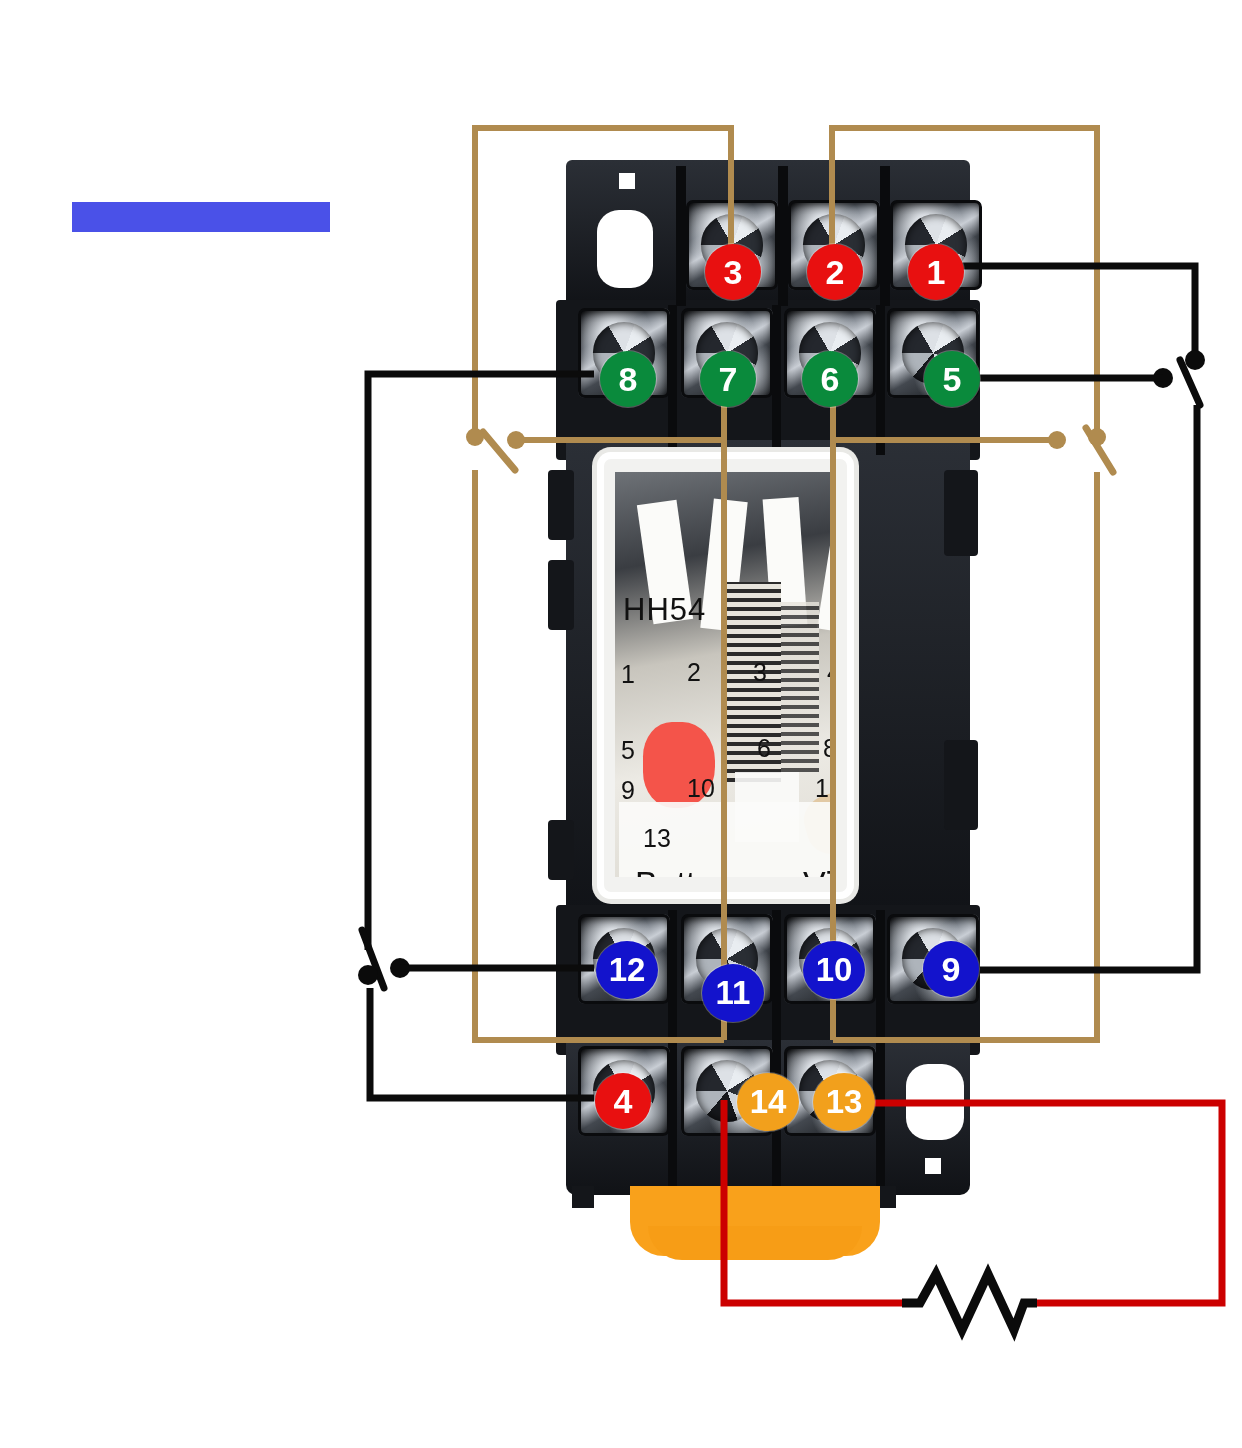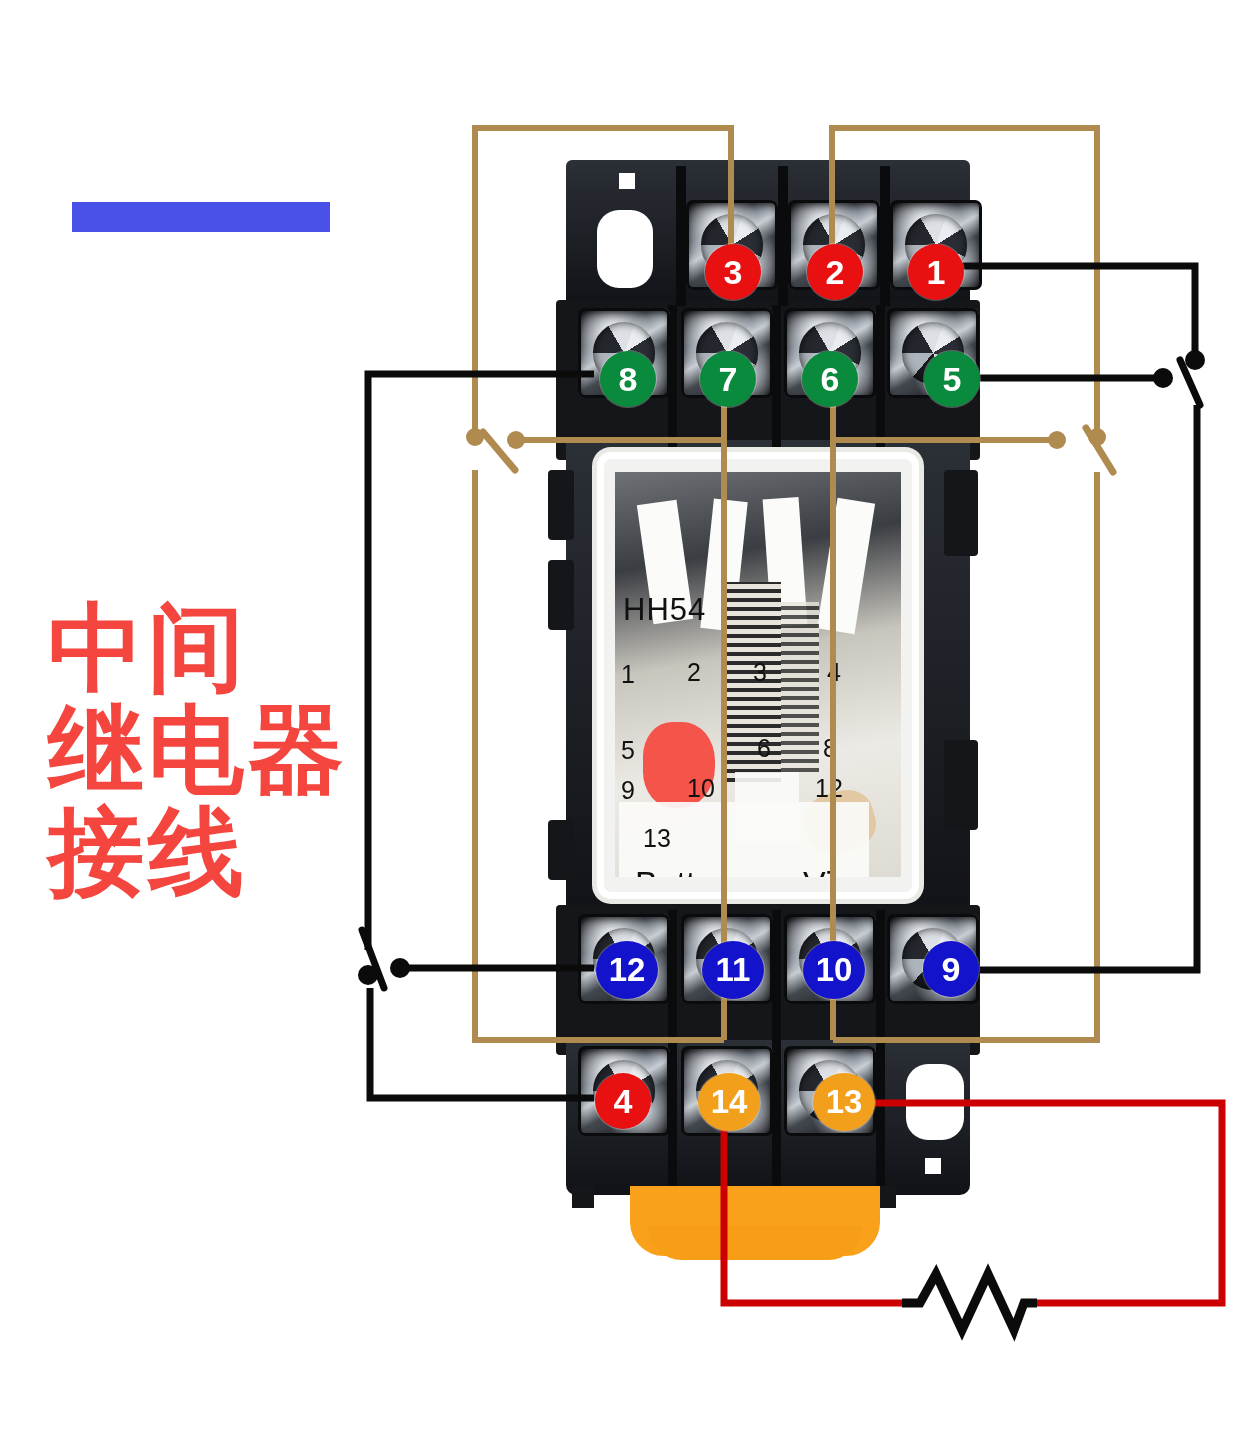--- a/index.html
+++ b/index.html
@@ -43,21 +43,21 @@
      background:conic-gradient(from 20deg,#e9edf1 0deg 38deg,#2a2e34 38deg 92deg,
         #cfd4da 92deg 140deg,#16181c 140deg 200deg,#aeb4bb 200deg 250deg,
         #24272d 250deg 310deg,#dde1e6 310deg 360deg);
      box-shadow:inset 0 0 10px rgba(0,0,0,.8);}
 
   .screwhole{position:absolute;background:#ffffff;border-radius:22px;}
   .notch{position:absolute;background:#ffffff;}
   .rib{position:absolute;background:#0a0b0d;}
 
   
-  #label-window{position:absolute;left:597px;top:452px;width:322px;height:447px;
+  #label-window{position:absolute;left:597px;top:452px;width:257px;height:447px;
      background:#f2f2f0;border-radius:14px;
      box-shadow:0 0 0 5px #e9e9e6, inset 0 0 0 7px #ffffff;}
   #label-inner{position:absolute;left:18px;top:20px;right:18px;bottom:22px;
      background:linear-gradient(170deg,#6e7277 0%,#3a3d42 22%,#c8c5bd 45%,#eceae4 70%,#dedbd3 100%);
      overflow:hidden;}
   #label-inner .schem{position:absolute;color:#111;font-size:25px;
      font-family:"Liberation Sans",sans-serif;}
   .coilimg{position:absolute;background:
      repeating-linear-gradient(0deg,#2b2b2b 0 4px,#e7e4dc 4px 9px);}
   .whiteblob{position:absolute;background:#fbfbf9;}
@@ -223,34 +223,29 @@
   <div class="badge" style="left:705px;top:244px;background:#e81010;">3</div>
   <div class="badge" style="left:807px;top:244px;background:#e81010;">2</div>
   <div class="badge" style="left:908px;top:244px;background:#e81010;">1</div>
 
   <div class="badge" style="left:600px;top:351px;background:#0a8a3c;">8</div>
   <div class="badge" style="left:700px;top:351px;background:#0a8a3c;">7</div>
   <div class="badge" style="left:802px;top:351px;background:#0a8a3c;">6</div>
   <div class="badge" style="left:924px;top:351px;background:#0a8a3c;">5</div>
 
   <div class="badge wide" style="left:596px;top:941px;background:#1313cc;">12</div>
-  <div class="badge wide" style="left:702px;top:941px;background:#1313cc;">11</div>
+  <div class="badge wide" style="left:702px;top:964px;background:#1313cc;">11</div>
   <div class="badge wide" style="left:803px;top:941px;background:#1313cc;">10</div>
   <div class="badge" style="left:923px;top:941px;background:#1313cc;">9</div>
 
   <div class="badge" style="left:595px;top:1073px;background:#e81010;">4</div>
-  <div class="badge wide" style="left:698px;top:1073px;background:#f2a01c;">14</div>
+  <div class="badge wide" style="left:737px;top:1073px;background:#f2a01c;">14</div>
   <div class="badge wide" style="left:813px;top:1073px;background:#f2a01c;">13</div>
 </div>
 
 <div class="layer" id="legend-layer">
 
   <div id="legend-panel">
     <div id="legend-head">
     </div>
   </div>
 
-  <div id="headline">
-    <div>中间</div>
-    <div>继电器</div>
-    <div>接线</div>
-  </div>
 </div>
 
 </body></html>

